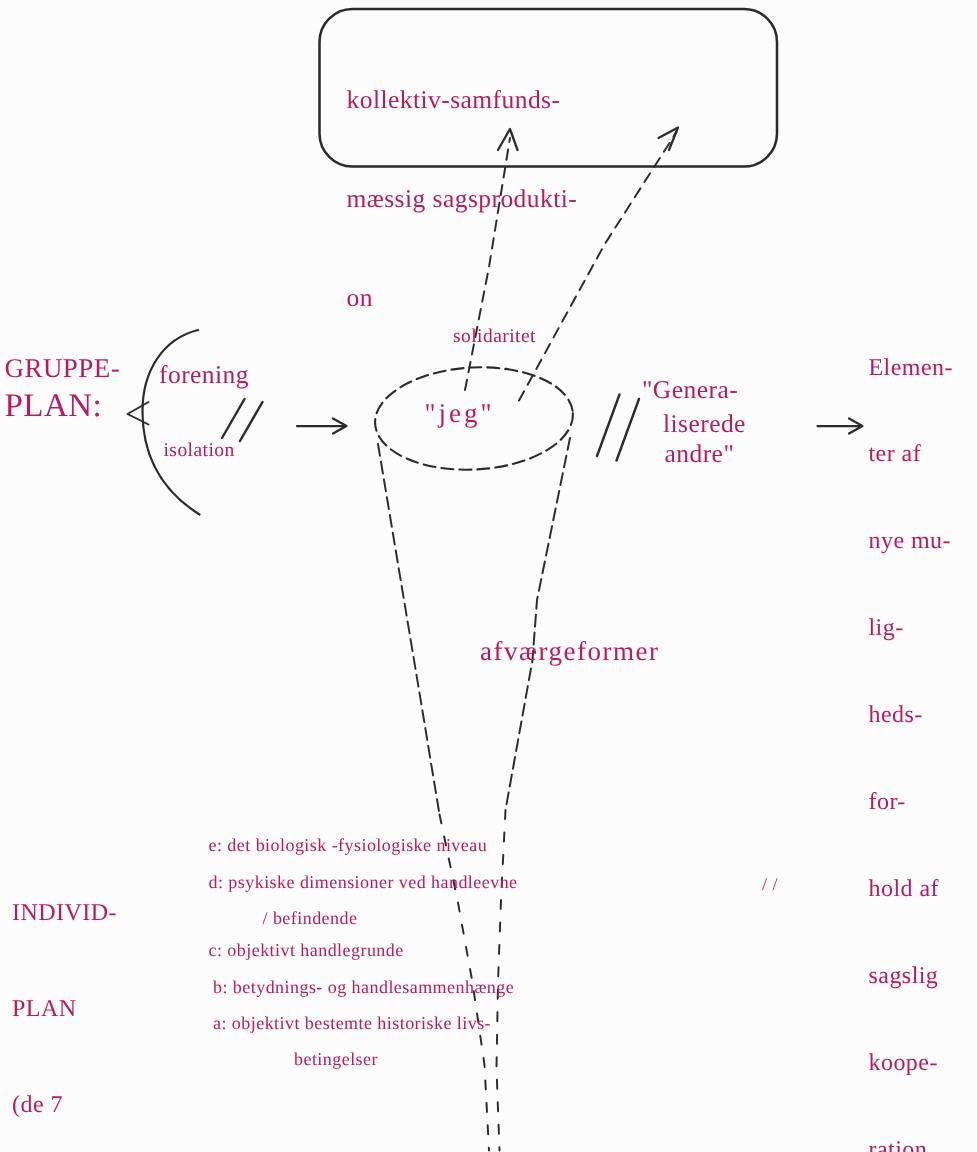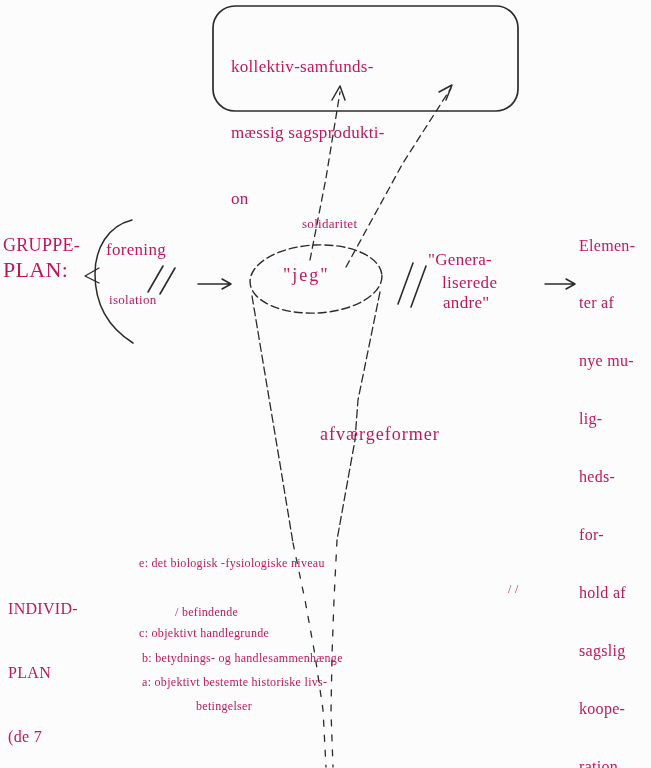--- a/index.html
+++ b/index.html
@@ -124,20 +124,21 @@
     
     
     
     
     
     
     
   </div>
 
   <div class="t lvl lvl-e">e: det biologisk -fysiologiske niveau</div>
+  <div class="t lvl lvl-d">d: psykiske dimensioner ved handleevne</div>
   <div class="t lvl lvl-d-slash">/ /</div>
   <div class="t lvl lvl-d2">/ befindende</div>
   <div class="t lvl lvl-c">c: objektivt handlegrunde</div>
   <div class="t lvl lvl-b">b: betydnings- og handlesammenhænge</div>
   <div class="t lvl lvl-a">a: objektivt bestemte historiske livs-</div>
   <div class="t lvl lvl-a2">betingelser</div>
 
 </div>
 
 </body></html>

